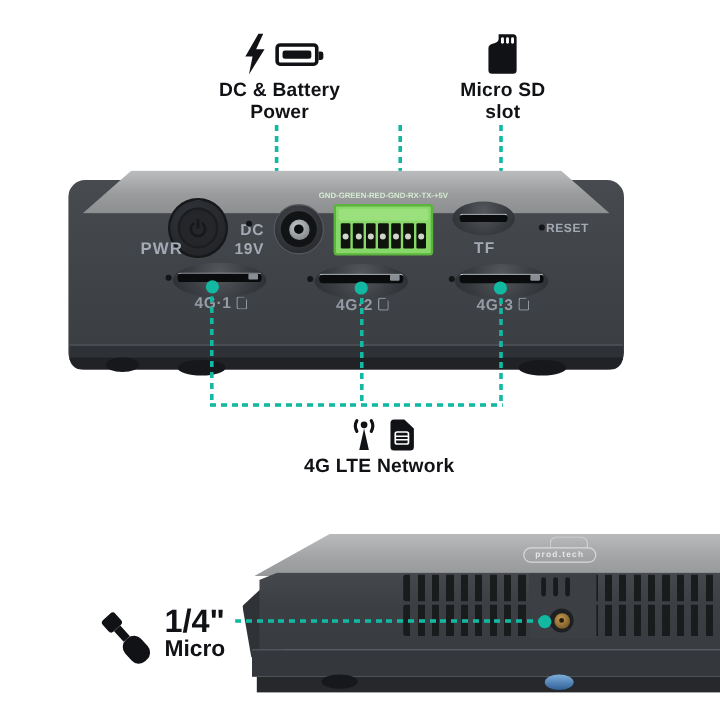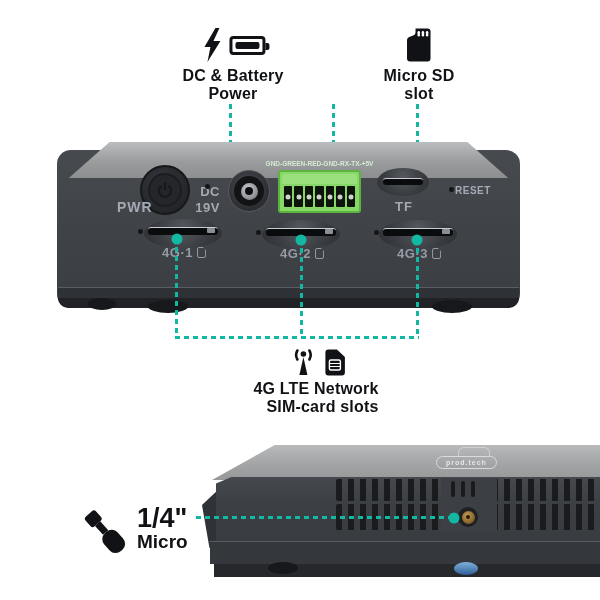--- a/index.html
+++ b/index.html
@@ -246,21 +246,20 @@
         <path d="M22,3.5 a9,9 0 0 1 0,9" fill="none" stroke="#111215" stroke-width="2.6" stroke-linecap="round"></path>
       </svg>
       <svg width="21" height="27" viewBox="0 0 21 27">
         <path d="M4,0.5 h8.5 l8,7.5 v15.5 a3,3 0 0 1 -3,3 H4 a3,3 0 0 1 -3,-3 V3.5 a3,3 0 0 1 3,-3 z" fill="#111215"></path>
         <rect x="5" y="11" width="11" height="10" rx="1.5" fill="none" stroke="#ffffff" stroke-width="1.4"></rect>
         <line x1="5" y1="14.5" x2="16" y2="14.5" stroke="#ffffff" stroke-width="1.2"></line>
         <line x1="5" y1="17.5" x2="16" y2="17.5" stroke="#ffffff" stroke-width="1.2"></line>
       </svg>
     </div>
     <div class="anno-title">4G LTE Network</div>
-    <div class="anno-title">SIM-card slots</div>
   </div>
 
   <div class="abs devB-side"></div>
   <div class="abs devB-top"></div>
   <div class="logo-notch"></div>
   <div class="logo-badge">prod.tech</div>
   <div class="abs devB-front"></div>
   <div class="vents" style="left:336px; top:479px; width:262px; height:22px;"></div>
   <div class="vents" style="left:336px; top:504px; width:262px; height:26px;"></div>
   <div class="vent-gap" style="left:441px; top:478px; width:56px; height:54px;"></div>

